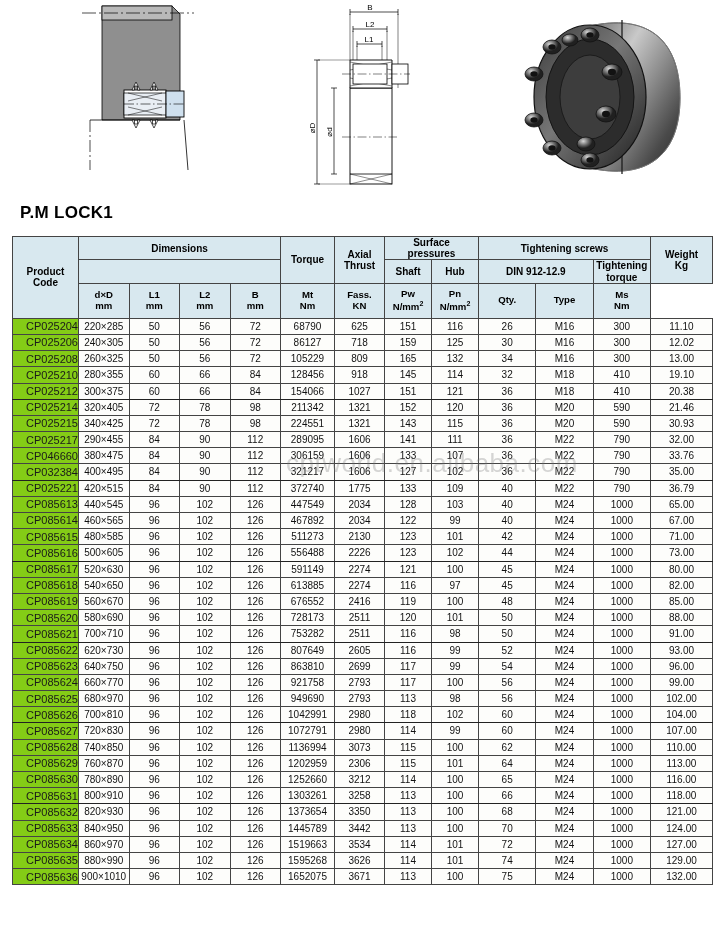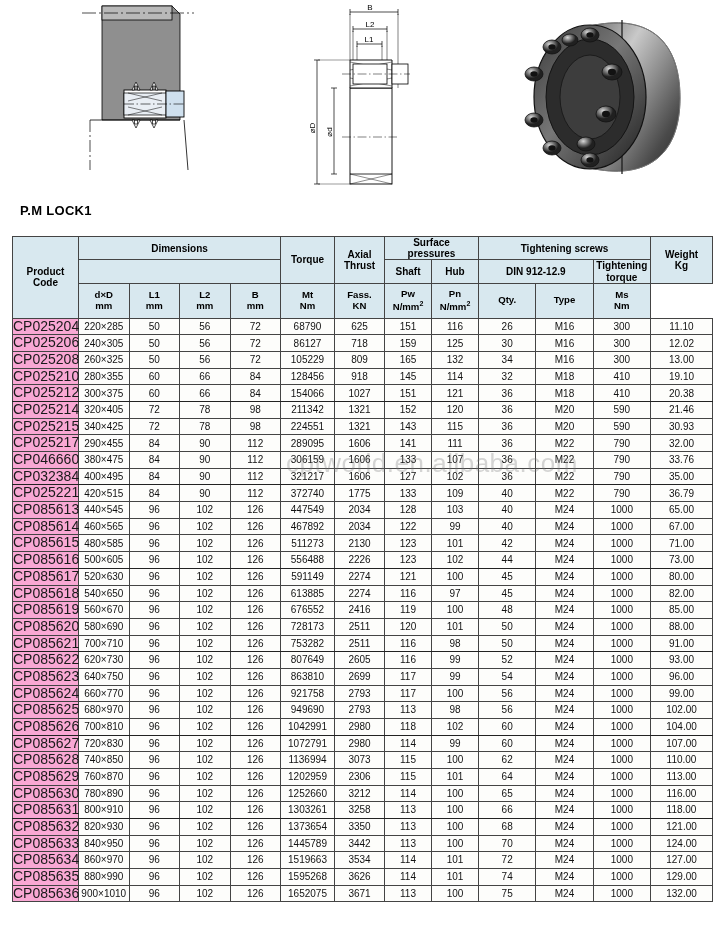--- a/index.html
+++ b/index.html
@@ -30,21 +30,21 @@
   
   #fig-dims { position: absolute; left: 302px; top: 2px; width: 180px; height: 190px; }
 
   
   #fig-photo { position: absolute; left: 494px; top: 2px; width: 226px; height: 190px; }
 
   
   #title {
     position: absolute;
     left: 20px; top: 203px;
-    font-size: 13px;
+    font-size: 17px;
     font-weight: bold;
     letter-spacing: 0.3px;
     color: #000;
   }
 
   
   #table-wrap {
     position: absolute;
     left: 12px; top: 236px;
     width: 700px;
@@ -72,23 +72,24 @@
   table.spec thead th.unitrow {
     font-size: 9.6px;
     height: 35px;
   }
   table.spec tbody td {
     height: 16.2px;
     font-size: 10px;
     background: #fdfdfb;
   }
   table.spec tbody td.code {
-    background: #f9a8d4;
-    font-size: 14px;
+    background: #84cc16;
+    font-size: 11px;
     color: #1a1a1a;
+    text-align: right;
   }
   
   table.spec tbody tr.groupend td { border-bottom: 1.6px solid #222; }
 
   sup { font-size: 7px; vertical-align: super; }
 
   
   #watermark {
     position: absolute;
     left: 286px; top: 448px;

